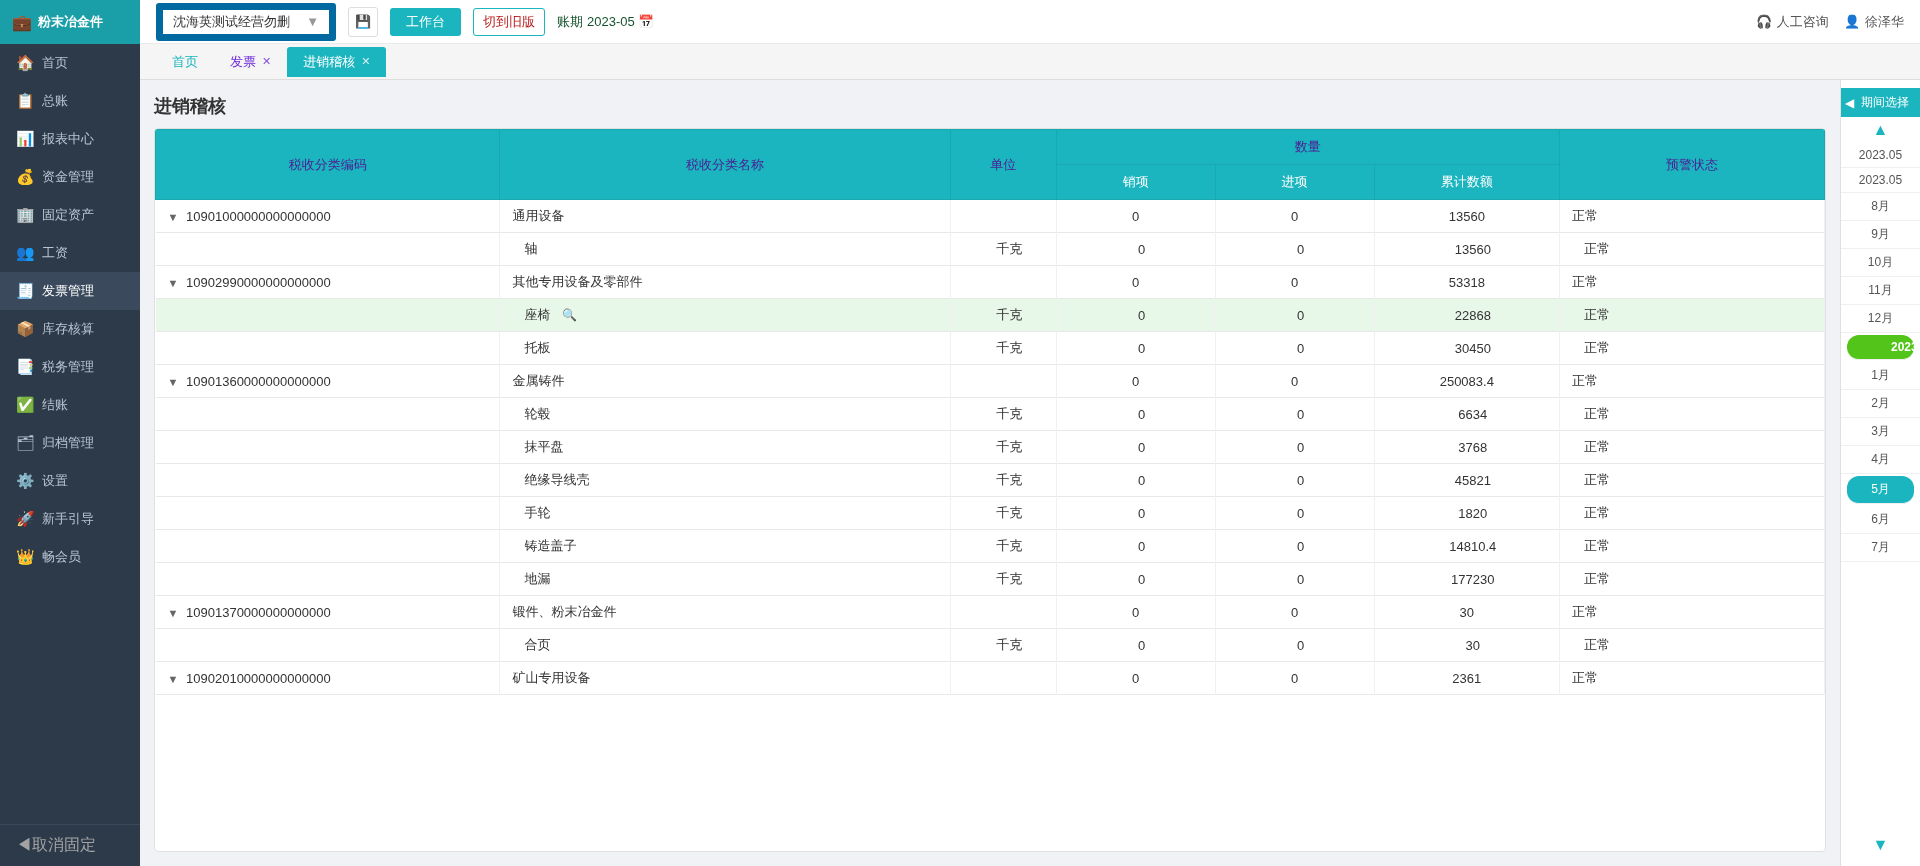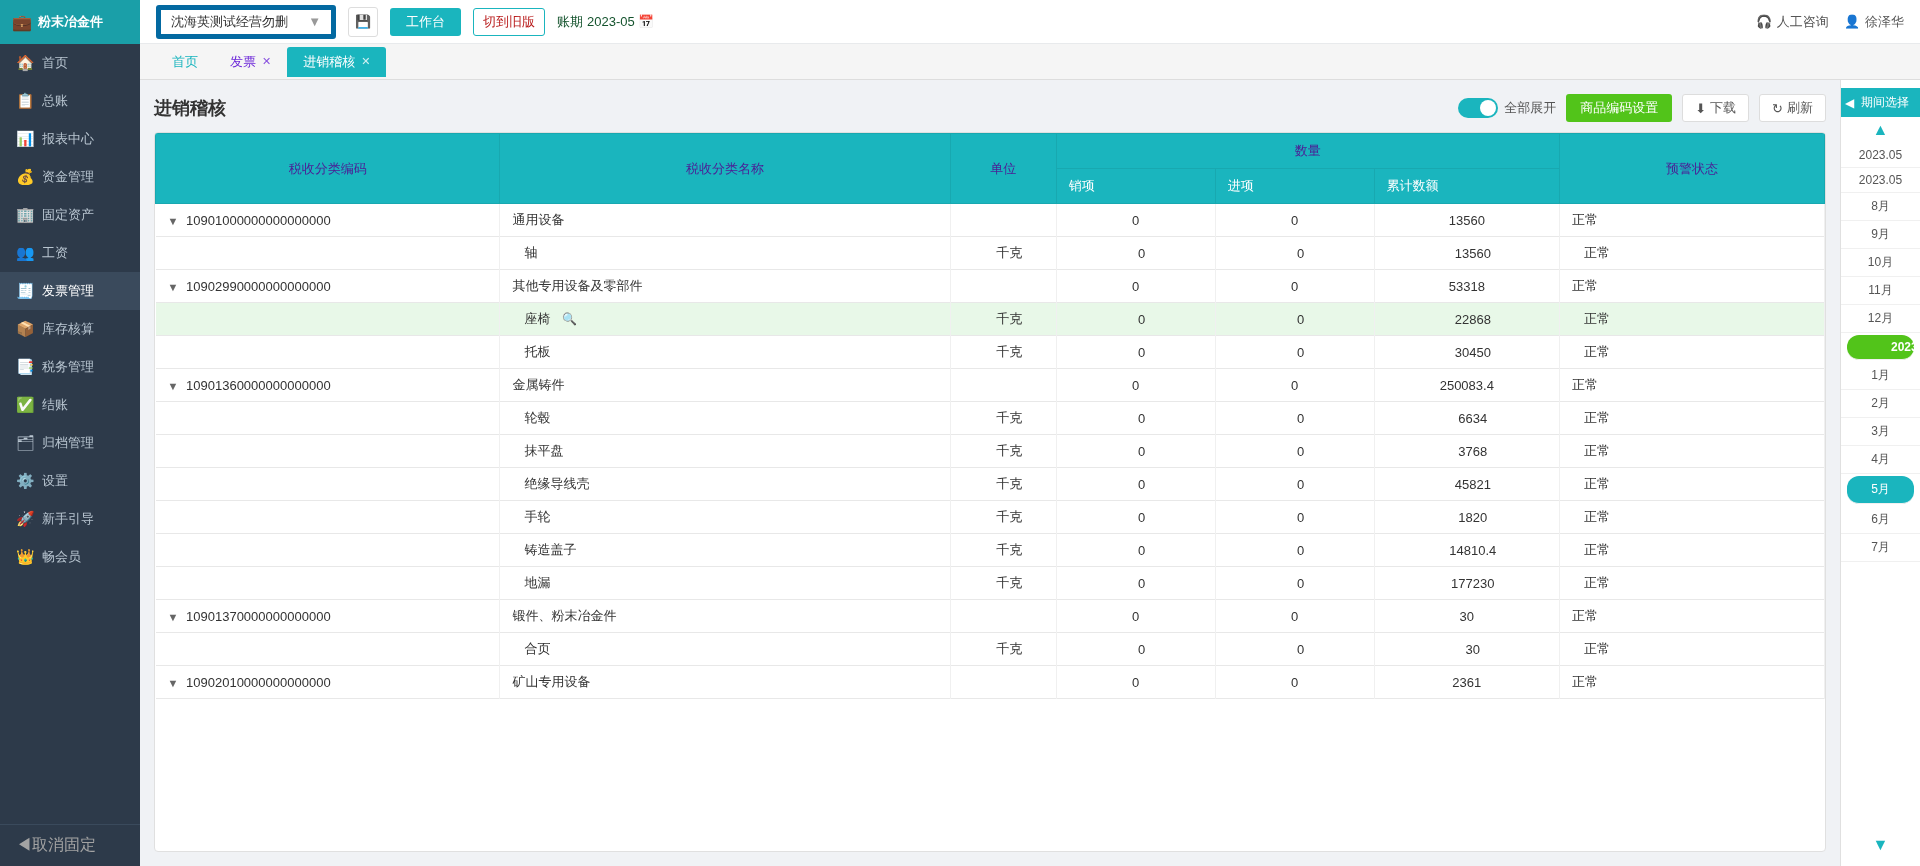--- a/index.html
+++ b/index.html
@@ -69,21 +69,21 @@
       border-bottom: 1px solid #e8eaec;
       flex-shrink: 0;
     }
     .company-selector {
       display: flex;
       align-items: center;
       gap: 6px;
       color: #333;
       font-size: 13px;
       cursor: pointer;
-      border: 5px solid #0369a1;
+      border: 7px solid #0369a1;
       padding: 3px 10px;
       border-radius: 3px;
       min-width: 180px;
     }
     .company-selector .arrow { color: #999; margin-left: auto; }
     .topbar-icon-btn {
       width: 30px; height: 30px;
       border: 1px solid #ddd;
       border-radius: 3px;
       display: flex; align-items: center; justify-content: center;
@@ -239,21 +239,21 @@
       color: #4c1d95;
       padding: 8px 12px;
       text-align: center;
       border: 1px solid #18a8b0;
       font-weight: normal;
     }
     .thead-sub th {
       background: #1ab5be;
       color: white;
       padding: 8px 12px;
-      text-align: left;
+      text-align: center;
       border: 1px solid #18a8b0;
       font-weight: normal;
     }
     tbody tr {
       border-bottom: 1px solid #e8e8e8;
     }
     tbody tr.highlighted { background: #e8f8e8; }
     tbody td {
       padding: 7px 12px;
       color: #333;
@@ -438,37 +438,20 @@
       <span>进销稽核</span>
       <span class="close-icon">✕</span>
     </div>
   </div>
 
   <div class="main-area">
     <div class="content-area">
 
       <div class="page-header">
         <h2 class="page-title">进销稽核</h2>
-        <div class="header-actions">
-          <div class="toggle-switch">
-            <div class="toggle-track">
-              <div class="toggle-thumb"></div>
-            </div>
-            <span>全部展开</span>
-          </div>
-          <button class="btn-product-code">商品编码设置</button>
-          <button class="btn-download">
-            <span>⬇</span>
-            <span>下载</span>
-          </button>
-          <button class="btn-refresh">
-            <span>↻</span>
-            <span>刷新</span>
-          </button>
-        </div>
       </div>
 
       <div class="table-container">
         <table>
           <thead>
             <tr class="thead-top">
               <th rowspan="2" style="width:260px">税收分类编码</th>
               <th rowspan="2" style="width:340px">税收分类名称</th>
               <th rowspan="2" style="width:80px">单位</th>
               <th colspan="3">数量</th>

